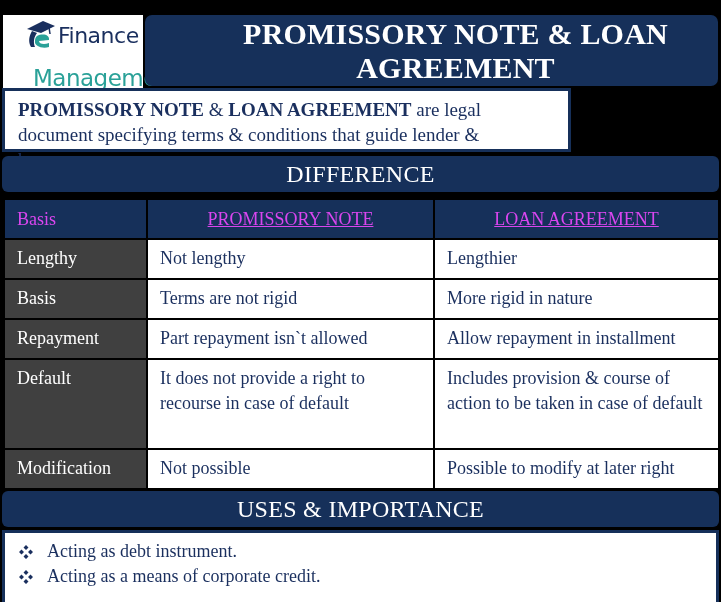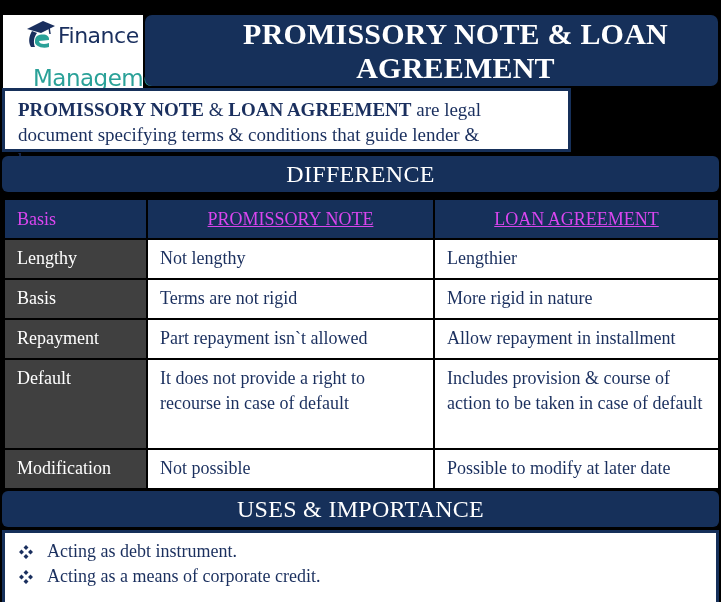--- a/index.html
+++ b/index.html
@@ -125,21 +125,21 @@
     <td class="val">Allow repayment in installment</td>
   </tr>
   <tr class="r-default">
     <td class="basis">Default</td>
     <td class="val">It does not provide a right to recourse in case of default</td>
     <td class="val">Includes provision &amp; course of action to be taken in case of default</td>
   </tr>
   <tr class="r1">
     <td class="basis">Modification</td>
     <td class="val">Not possible</td>
-    <td class="val">Possible to modify at later date</td>
+    <td class="val">Possible to modify at later right</td>
   </tr>
 </tbody>
   </table>
 
 <div class="section-band band-uses">USES &amp; IMPORTANCE</div>
 
 <div class="uses-box">
   <div class="uses-item">
     <svg class="bullet" viewBox="0 0 14 14">
       <path d="M7 0 L9.5 2.5 L7 5 L4.5 2.5 Z M7 9 L9.5 11.5 L7 14 L4.5 11.5 Z M2.5 4.5 L5 7 L2.5 9.5 L0 7 Z M11.5 4.5 L14 7 L11.5 9.5 L9 7 Z" fill="#1a2f5e"></path>

